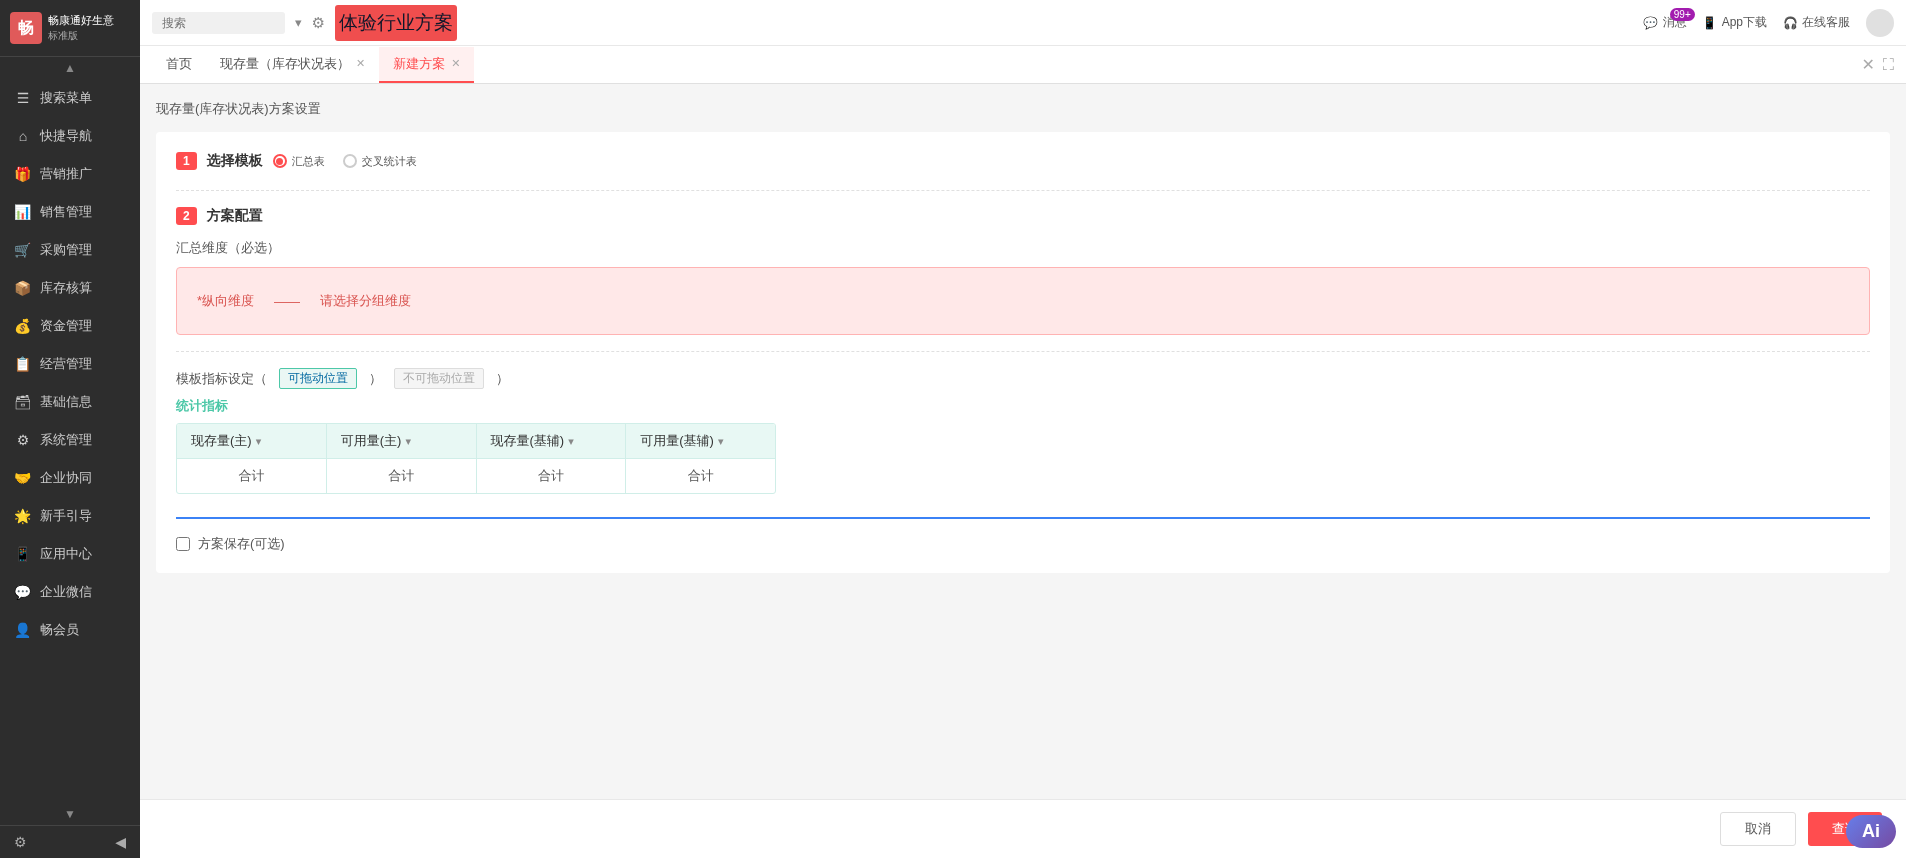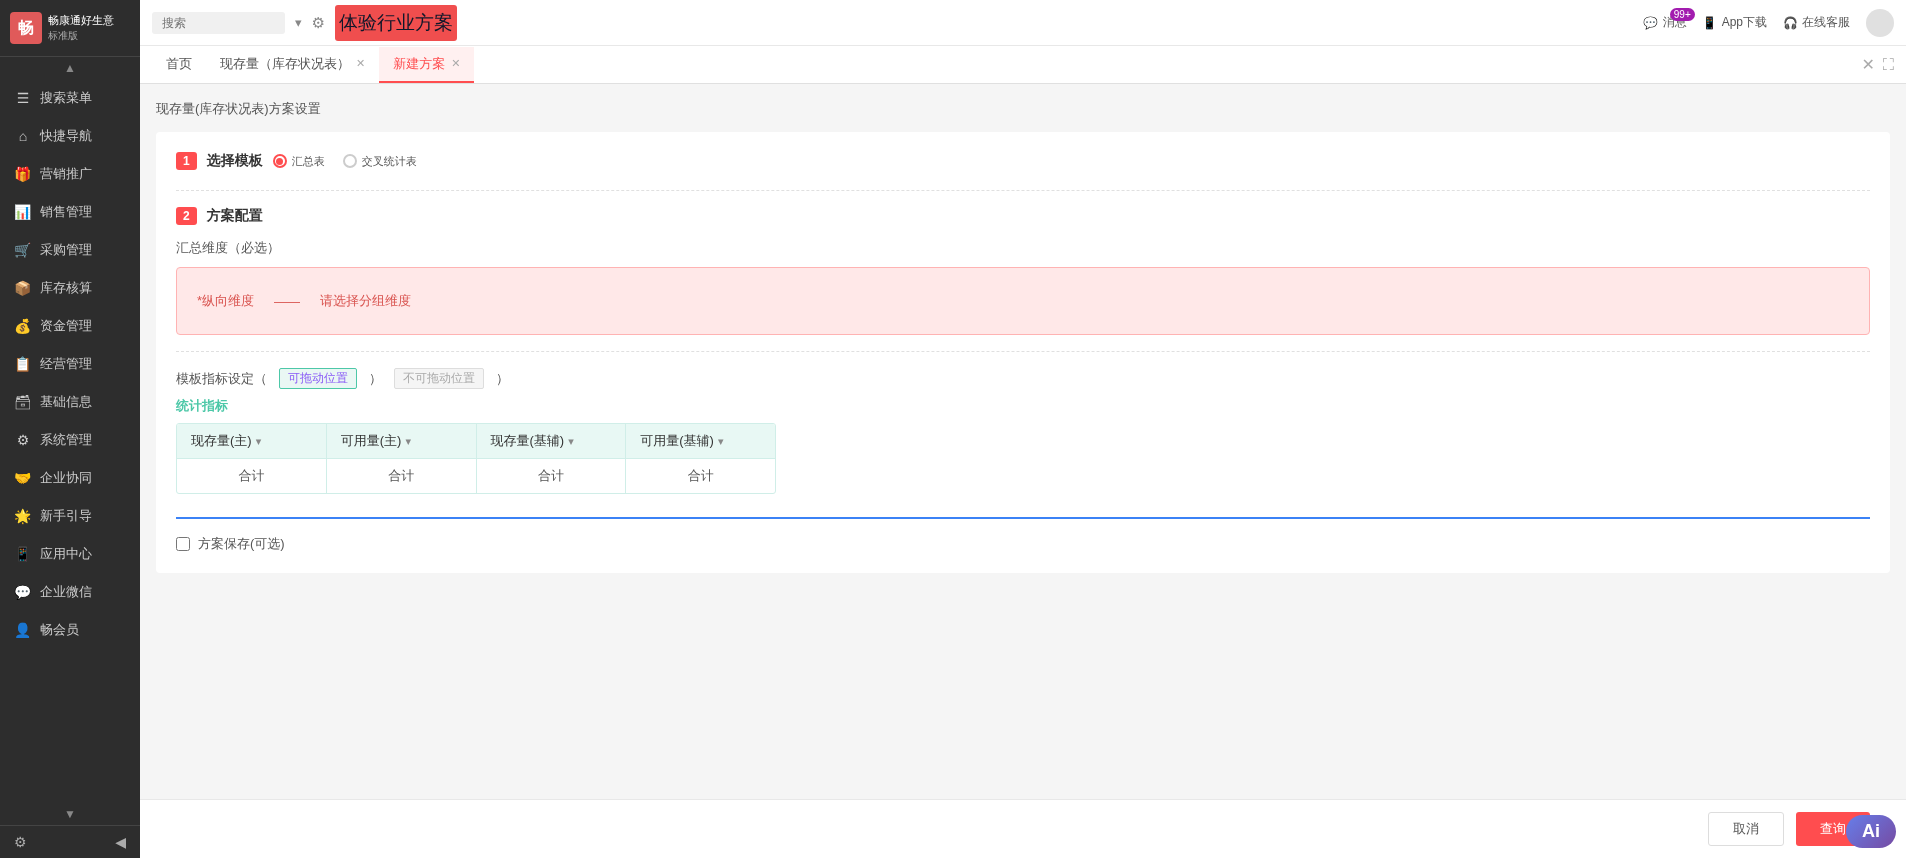--- a/index.html
+++ b/index.html
@@ -182,21 +182,21 @@
     .dim-placeholder { color: #d9534f; }
 
     .indicator-setting { font-size: 13px; color: #555; margin: 14px 0 8px; display: flex; align-items: center; gap: 12px; }
     .indicator-badge {
       display: inline-block;
       background: #eaf7f4;
       border: 1px solid #4dc8a8;
       border-radius: 2px;
       padding: 1px 8px;
       font-size: 12px;
-      color: #8b5cf6;
+      color: #0369a1;
     }
     .indicator-badge.disabled {
       background: #f5f5f5;
       border-color: #ddd;
       color: #aaa;
     }
 
     
     .stats-title { font-size: 13px; color: #4dc8a8; margin-bottom: 8px; font-weight: bold; }
     .stats-table {
@@ -239,21 +239,21 @@
       display: flex; align-items: center; gap: 8px;
       margin-top: 16px; padding-top: 16px; border-top: 2px solid #3b82f6;
       color: #555; font-size: 13px;
     }
     .footer-checkbox { width: 14px; height: 14px; border: 1px solid #ccc; border-radius: 2px; cursor: pointer; }
 
     
     .bottom-bar {
       background: #fff;
       border-top: 1px solid #e8e8e8;
-      padding: 12px 36px;
+      padding: 12px 24px;
       display: flex;
       justify-content: flex-end;
       gap: 12px;
       flex-shrink: 0;
     }
     .btn-cancel {
       padding: 7px 24px;
       border: 1px solid #ddd;
       background: #fff;
       border-radius: 3px;

